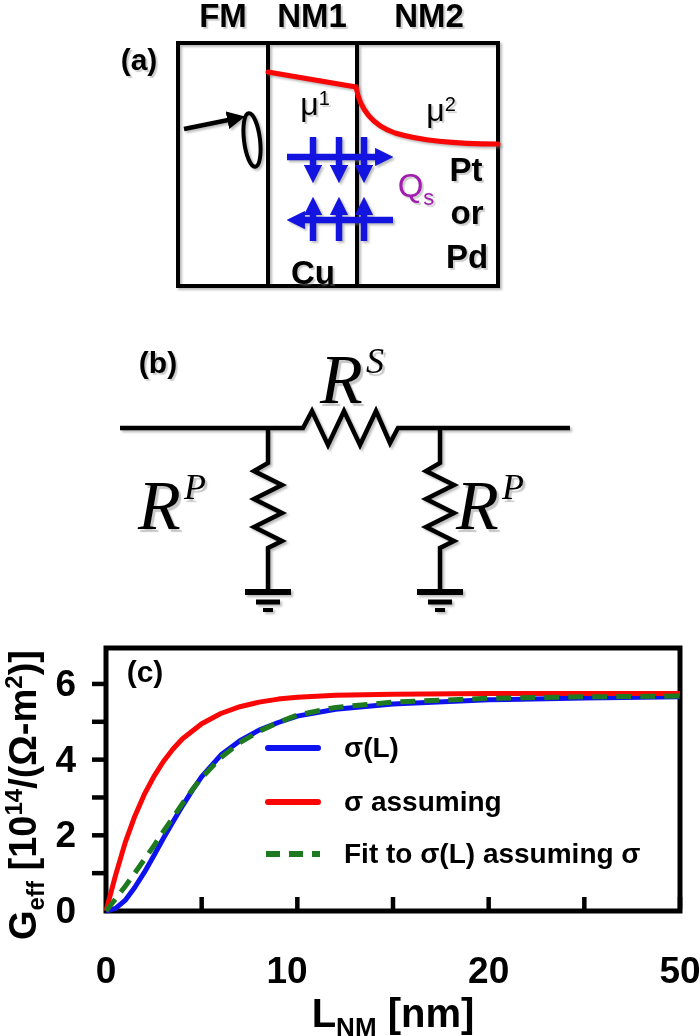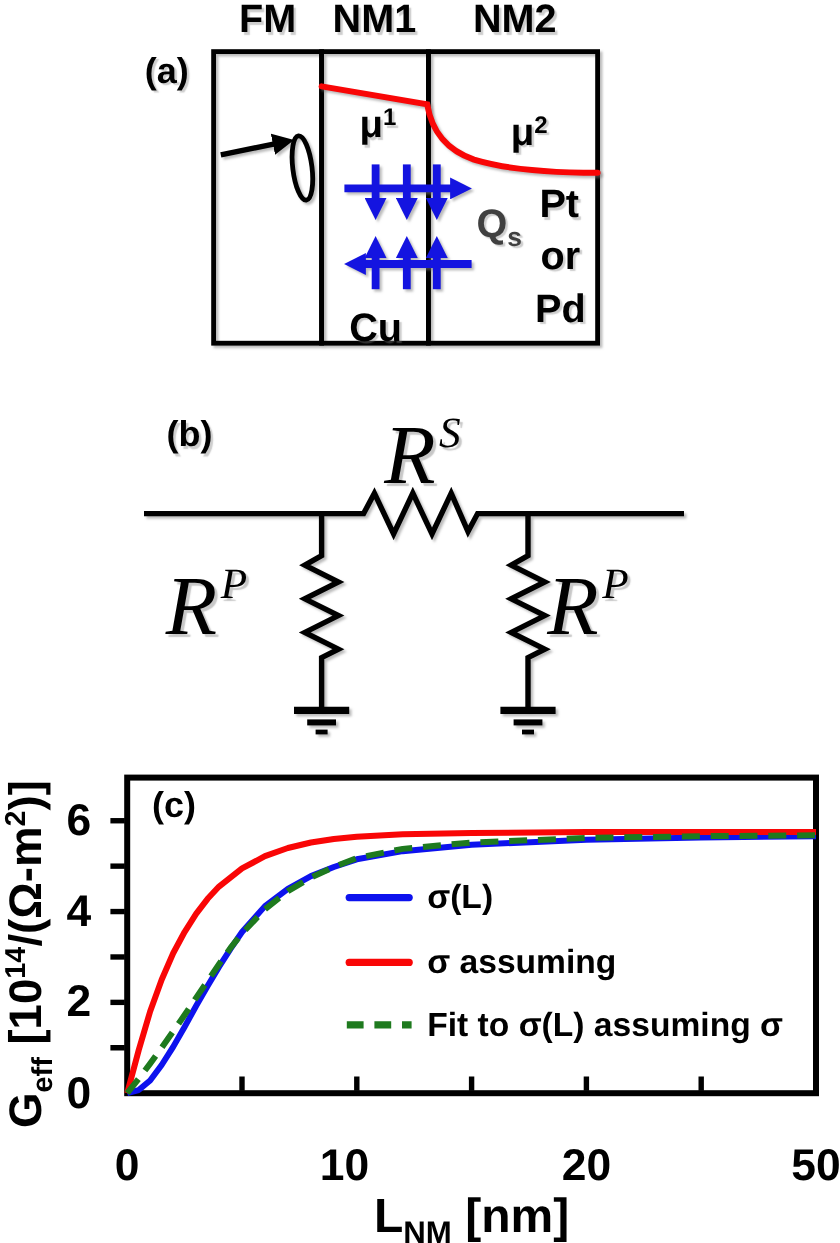--- a/index.html
+++ b/index.html
@@ -9,39 +9,39 @@
   .ctr{transform:translate(-50%,-50%);white-space:nowrap}
   .panel{position:absolute;left:0;width:700px}
   #panel-a{top:0;height:315px}
   #panel-b{top:330px;height:300px}
   #panel-c{top:630px;height:406px}
   .psvg{position:absolute;left:0;top:0;overflow:visible}
   .shadowfig{filter:drop-shadow(2px 2.5px 1px rgba(120,120,120,.5))}
   .stxt{text-shadow:2px 2px 1px rgba(130,130,130,.4)}
   .pa-hdr{font-size:33px;font-weight:bold}
   .pletter{font-size:30px;font-weight:bold}
-  .pa-mu{font-size:32px;font-weight:bold}
+  .pa-mu{font-size:32px;font-weight:normal}
   .pa-mu sup{font-size:20px;vertical-align:10px}
   .pa-mat{font-size:33px;font-weight:bold}
-  .pa-qs{font-size:33px;font-weight:bold;color:#404040}
+  .pa-qs{font-size:33px;font-weight:normal;color:#a21caf}
   .pa-qs sub{font-size:22px}
   .rlabel{font-family:"Liberation Serif",serif;font-style:italic;font-size:70px;
           text-shadow:2.5px 2.5px 1px rgba(130,130,130,.45)}
   .rlabel sup{font-size:36px;vertical-align:30px;margin-left:3px;font-style:italic}
   .xtick{position:absolute;top:320px;transform:translateX(-50%);
          font-size:37px;font-weight:bold}
   .ytick{position:absolute;left:76px;transform:translate(-100%,-50%);
          font-size:37px;font-weight:bold}
   .axlab{font-size:40px;font-weight:bold}
   .axlab sub{font-size:26px}
   .ylab{font-size:38px;font-weight:bold;position:absolute;left:25px;top:165px;
         transform:translate(-50%,-50%) rotate(-90deg);white-space:nowrap}
   .ylab sub{font-size:24px}
   .ylab sup{font-size:24px}
-  .lrow{position:absolute;left:287px;display:flex;gap:11px;align-items:center}
+  .lrow{position:absolute;left:264px;display:flex;gap:22px;align-items:center}
   .lrow.wrap2{align-items:flex-start}
   .ltext{font-size:28px;font-weight:bold;line-height:36px}
 </style>
 </head>
 <body>
 
 <div id="panel-a" class="panel">
   <svg class="psvg" width="700" height="315" viewBox="0 0 700 315">
     <defs>
       <marker id="mblue" viewBox="0 0 10 10" refX="6" refY="5" markerWidth="2.8" markerHeight="2.8" orient="auto">

